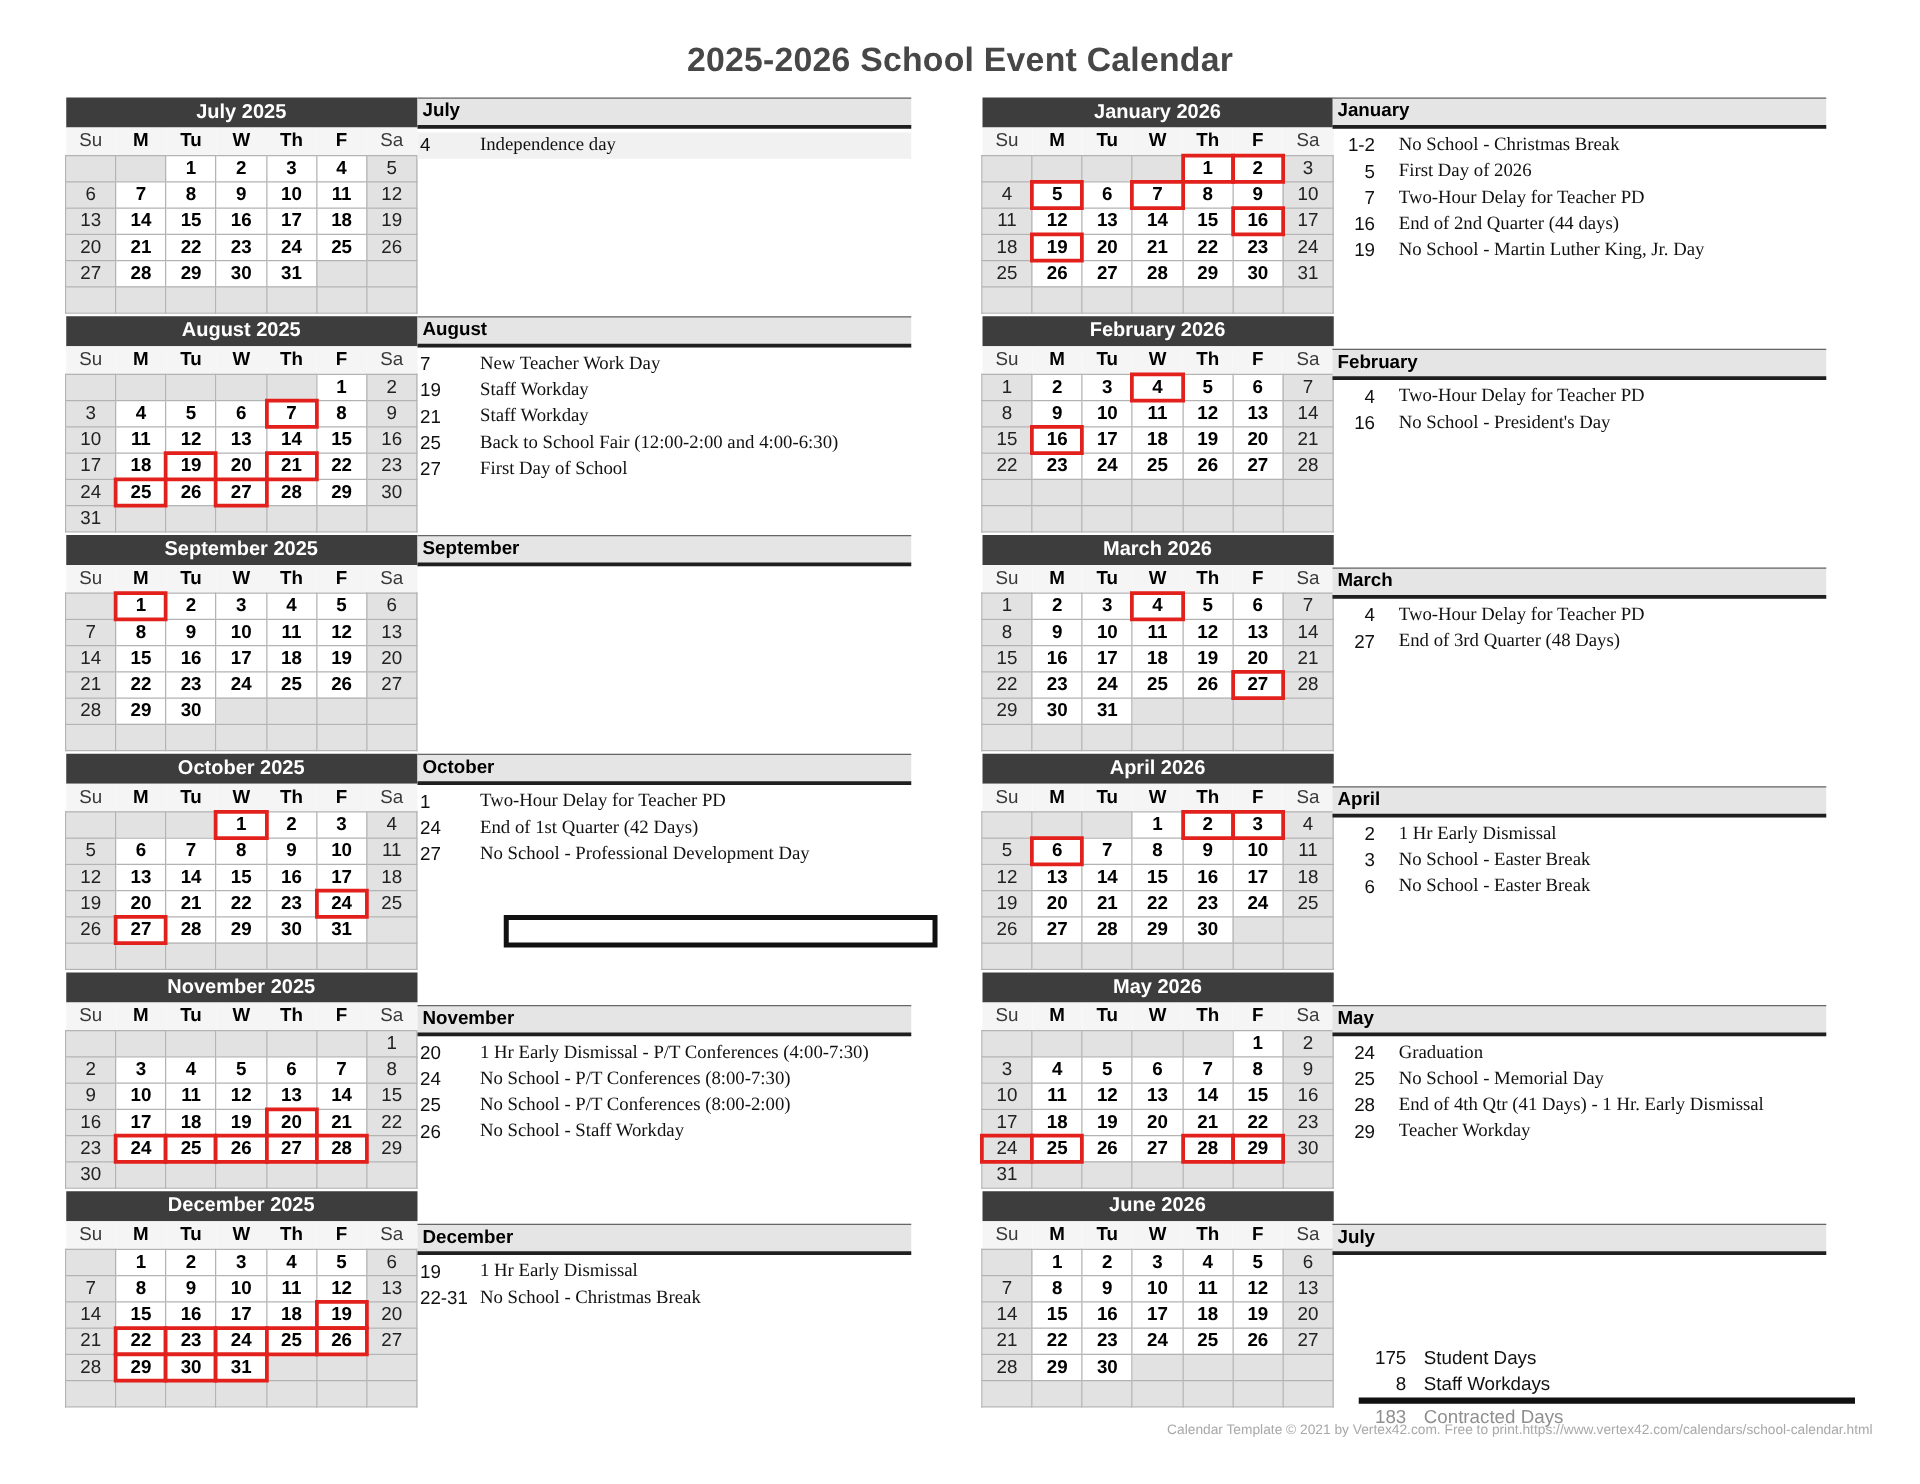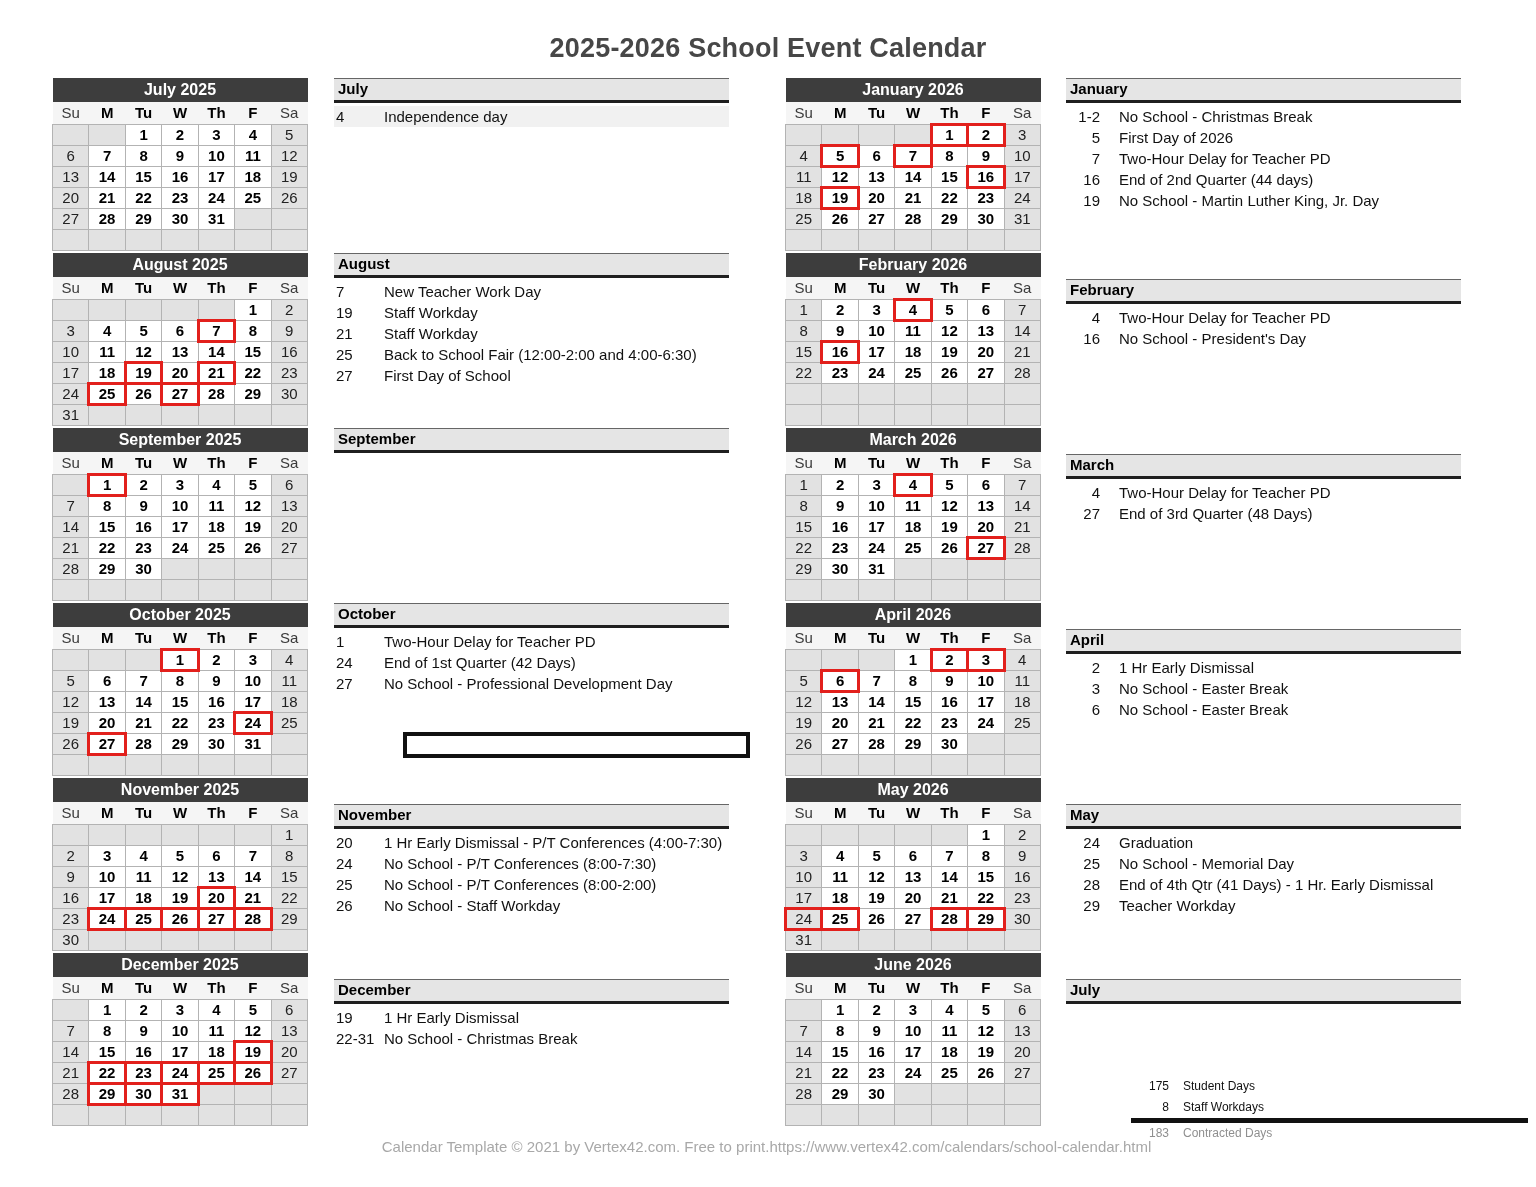--- a/index.html
+++ b/index.html
@@ -16,21 +16,21 @@
   h1{
     position:absolute;top:33px;left:0;width:100%;text-align:center;margin:0;
     font-size:27px;font-weight:bold;color:var(--title-text);letter-spacing:.2px;
   }
   .layout{
     position:absolute;left:52px;top:78px;display:grid;
     grid-template-columns:282px 451px 281px 417px;
     grid-template-rows:repeat(6,175px);
   }
   
-  table.cal{border-collapse:collapse;width:256px;table-layout:fixed;align-self:start;}
+  table.cal{border-collapse:collapse;width:282px;table-layout:fixed;align-self:start;}
   .cal .cal-title{
     background:var(--header-bg);color:var(--header-text);font-size:16px;font-weight:bold;
     height:24px;text-align:center;padding:0;
   }
   .cal tr.dow th{
     background:#f5f5f5;height:22px;font-size:15px;padding:0;border:none;font-weight:bold;color:#000;
   }
   .cal tr.dow th.we{font-weight:normal;color:#3a3a3a;}
   .cal td{
     border:1px solid var(--grid-border);height:21px;text-align:center;font-size:15px;padding:0;
@@ -47,36 +47,36 @@
   .events.offset{margin-top:26px;}
   .ev-header{
     background:var(--event-header-bg);border-top:1px solid #666;border-bottom:3px solid #1f1f1f;
     font-size:15px;font-weight:bold;padding:1px 4px 2px 4px;line-height:18px;color:#000;
   }
   .ev-rows{margin-top:3px;}
   .ev-row{line-height:21px;font-size:15px;white-space:nowrap;display:flex;}
   .events.shade-first .ev-row:first-child{background:var(--shade-row);}
   .events.left .ev-date{width:50px;flex:0 0 50px;padding-left:2px;}
   .events.right .ev-date{width:34px;flex:0 0 34px;text-align:right;margin-right:19px;}
-  .ev-text{flex:1 1 auto;overflow:hidden;}
+  .ev-text{flex:1 1 auto;overflow:hidden;font-family:Liberation Serif, serif;}
   
   .legend-box{
     position:absolute;left:403px;top:732px;width:347px;height:26px;
     border:4px solid var(--line-dark);background:#fff;
   }
   
-  .summary{position:absolute;left:1131px;top:1076px;width:397px;font-size:12px;}
+  .summary{position:absolute;left:1087px;top:1076px;width:397px;font-size:15px;}
   .summary-row{display:flex;line-height:21px;}
   .s-val{width:38px;flex:0 0 38px;text-align:right;margin-right:14px;}
   .summary-row.clipped{border-top:5px solid var(--line-dark);color:#8f8f8f;}
   .summary-row.clipped .s-val,.summary-row.clipped .s-label{color:#8f8f8f;}
   
   .footer{
-    position:absolute;left:35px;right:38px;top:1138px;display:flex;justify-content:center;
-    font-size:15px;color:var(--footer-text);
+    position:absolute;left:35px;right:38px;top:1138px;display:flex;justify-content:flex-end;
+    font-size:11px;color:var(--footer-text);
   }
   .footer .url{color:var(--footer-text);text-decoration:none;}
 </style>
 </head>
 <body>
 
 <h1>2025-2026 School Event Calendar</h1>
 
 <div class="layout" id="layout">
     <table class="cal" style="grid-area: 1 / 1;">

